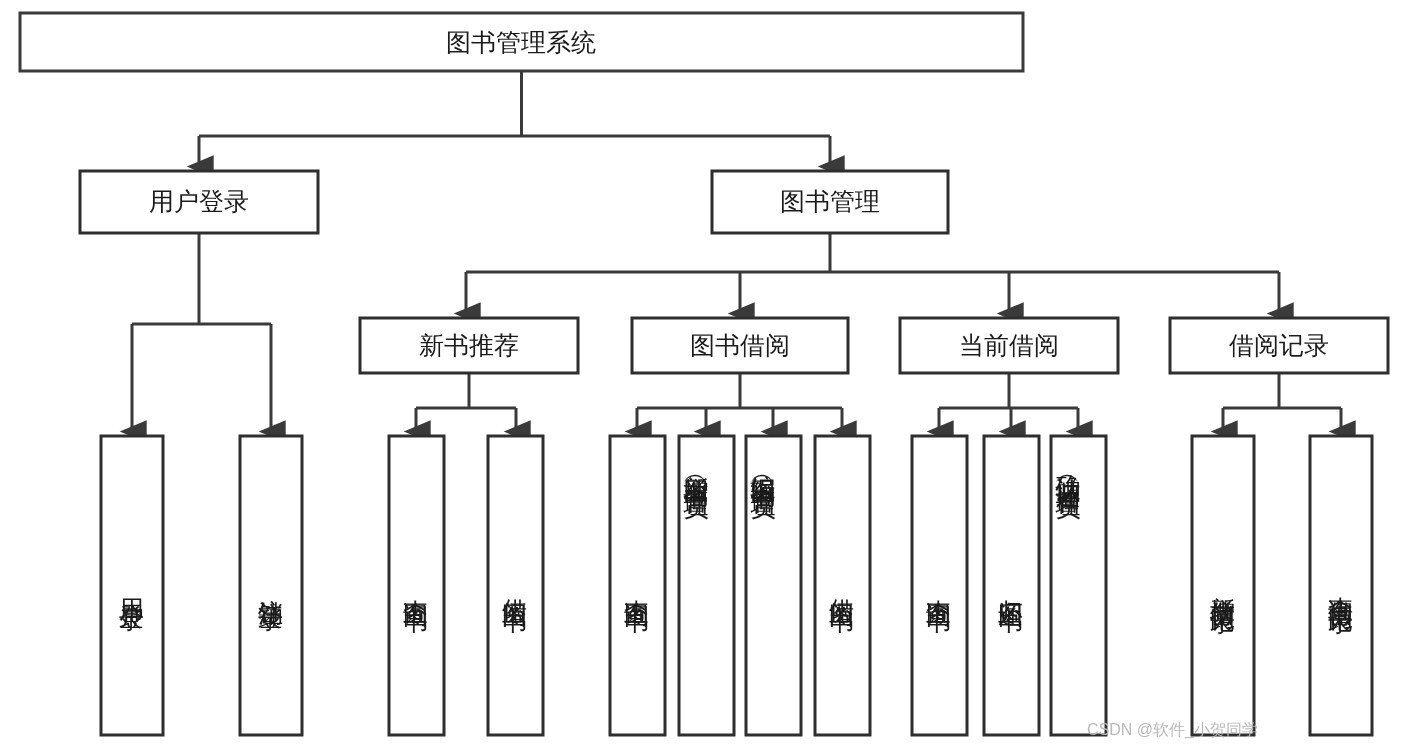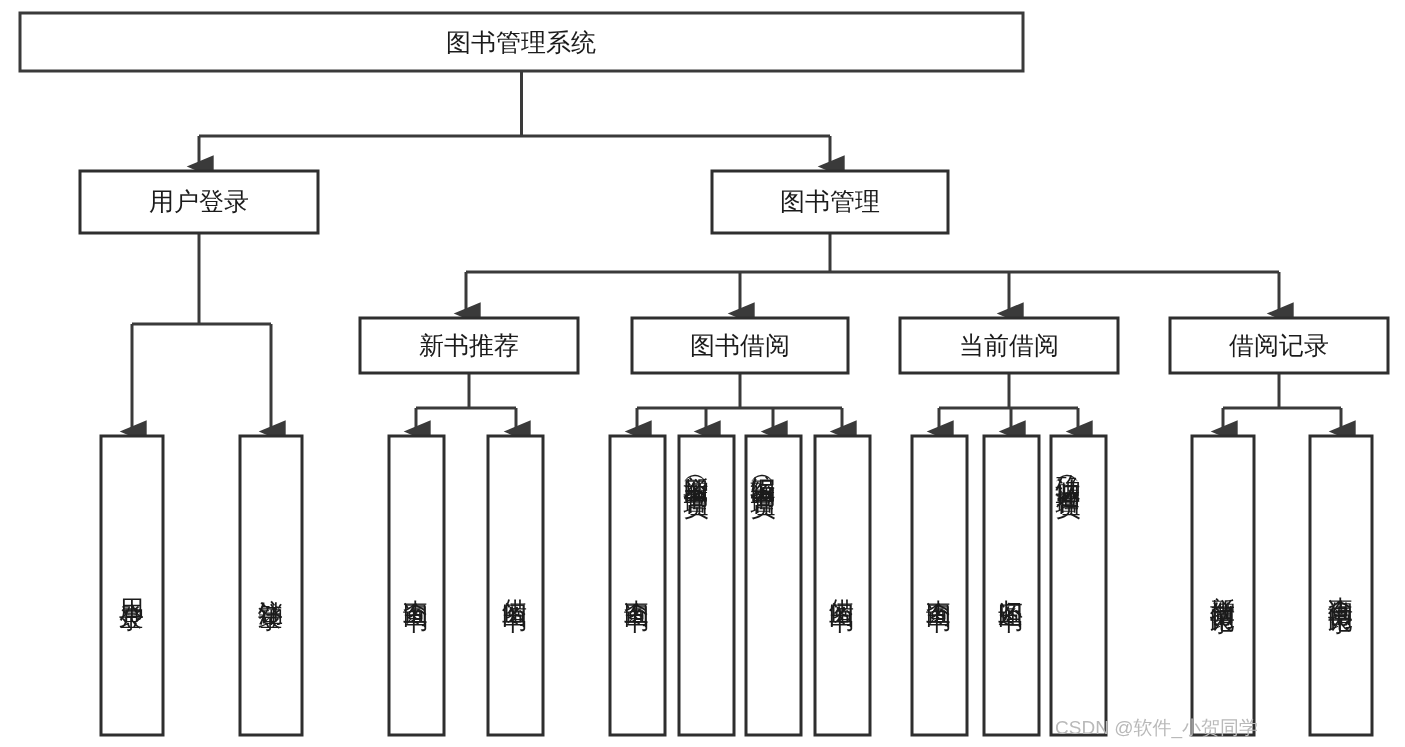--- a/index.html
+++ b/index.html
@@ -59,21 +59,21 @@
     writing-mode: vertical-rl;
     text-orientation: upright;
     text-anchor: middle;
     letter-spacing: 3px;
   }
   .watermark {
     position: absolute;
     right: 10px;
     bottom: 6px;
     font-family: "Liberation Sans", "DejaVu Sans", sans-serif;
-    font-size: 19px;
+    font-size: 16px;
     color: #b9b9b9;
     white-space: nowrap;
     user-select: none;
     text-align: right;
   }
 </style>
 </head>
 <body>
 
 <div id="diagram-root">

